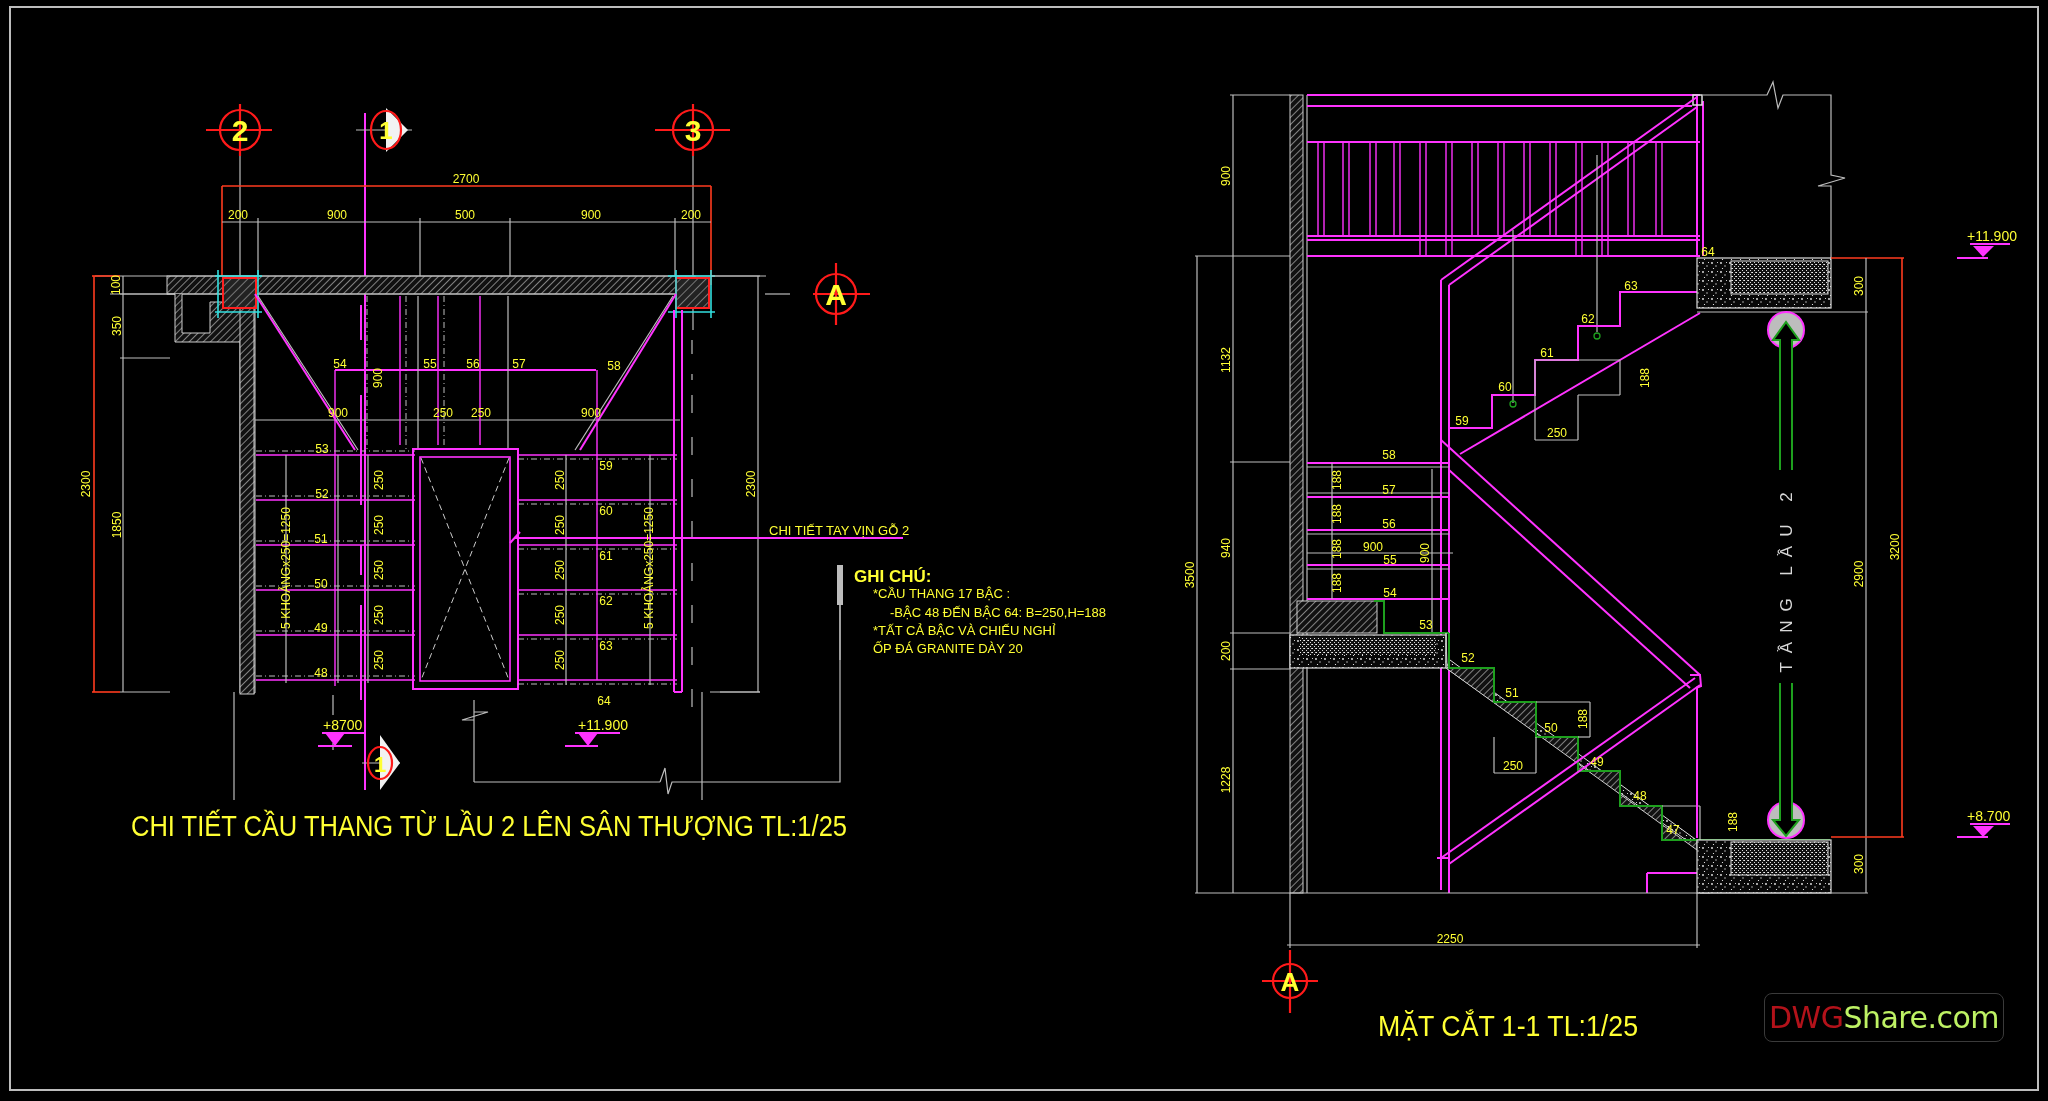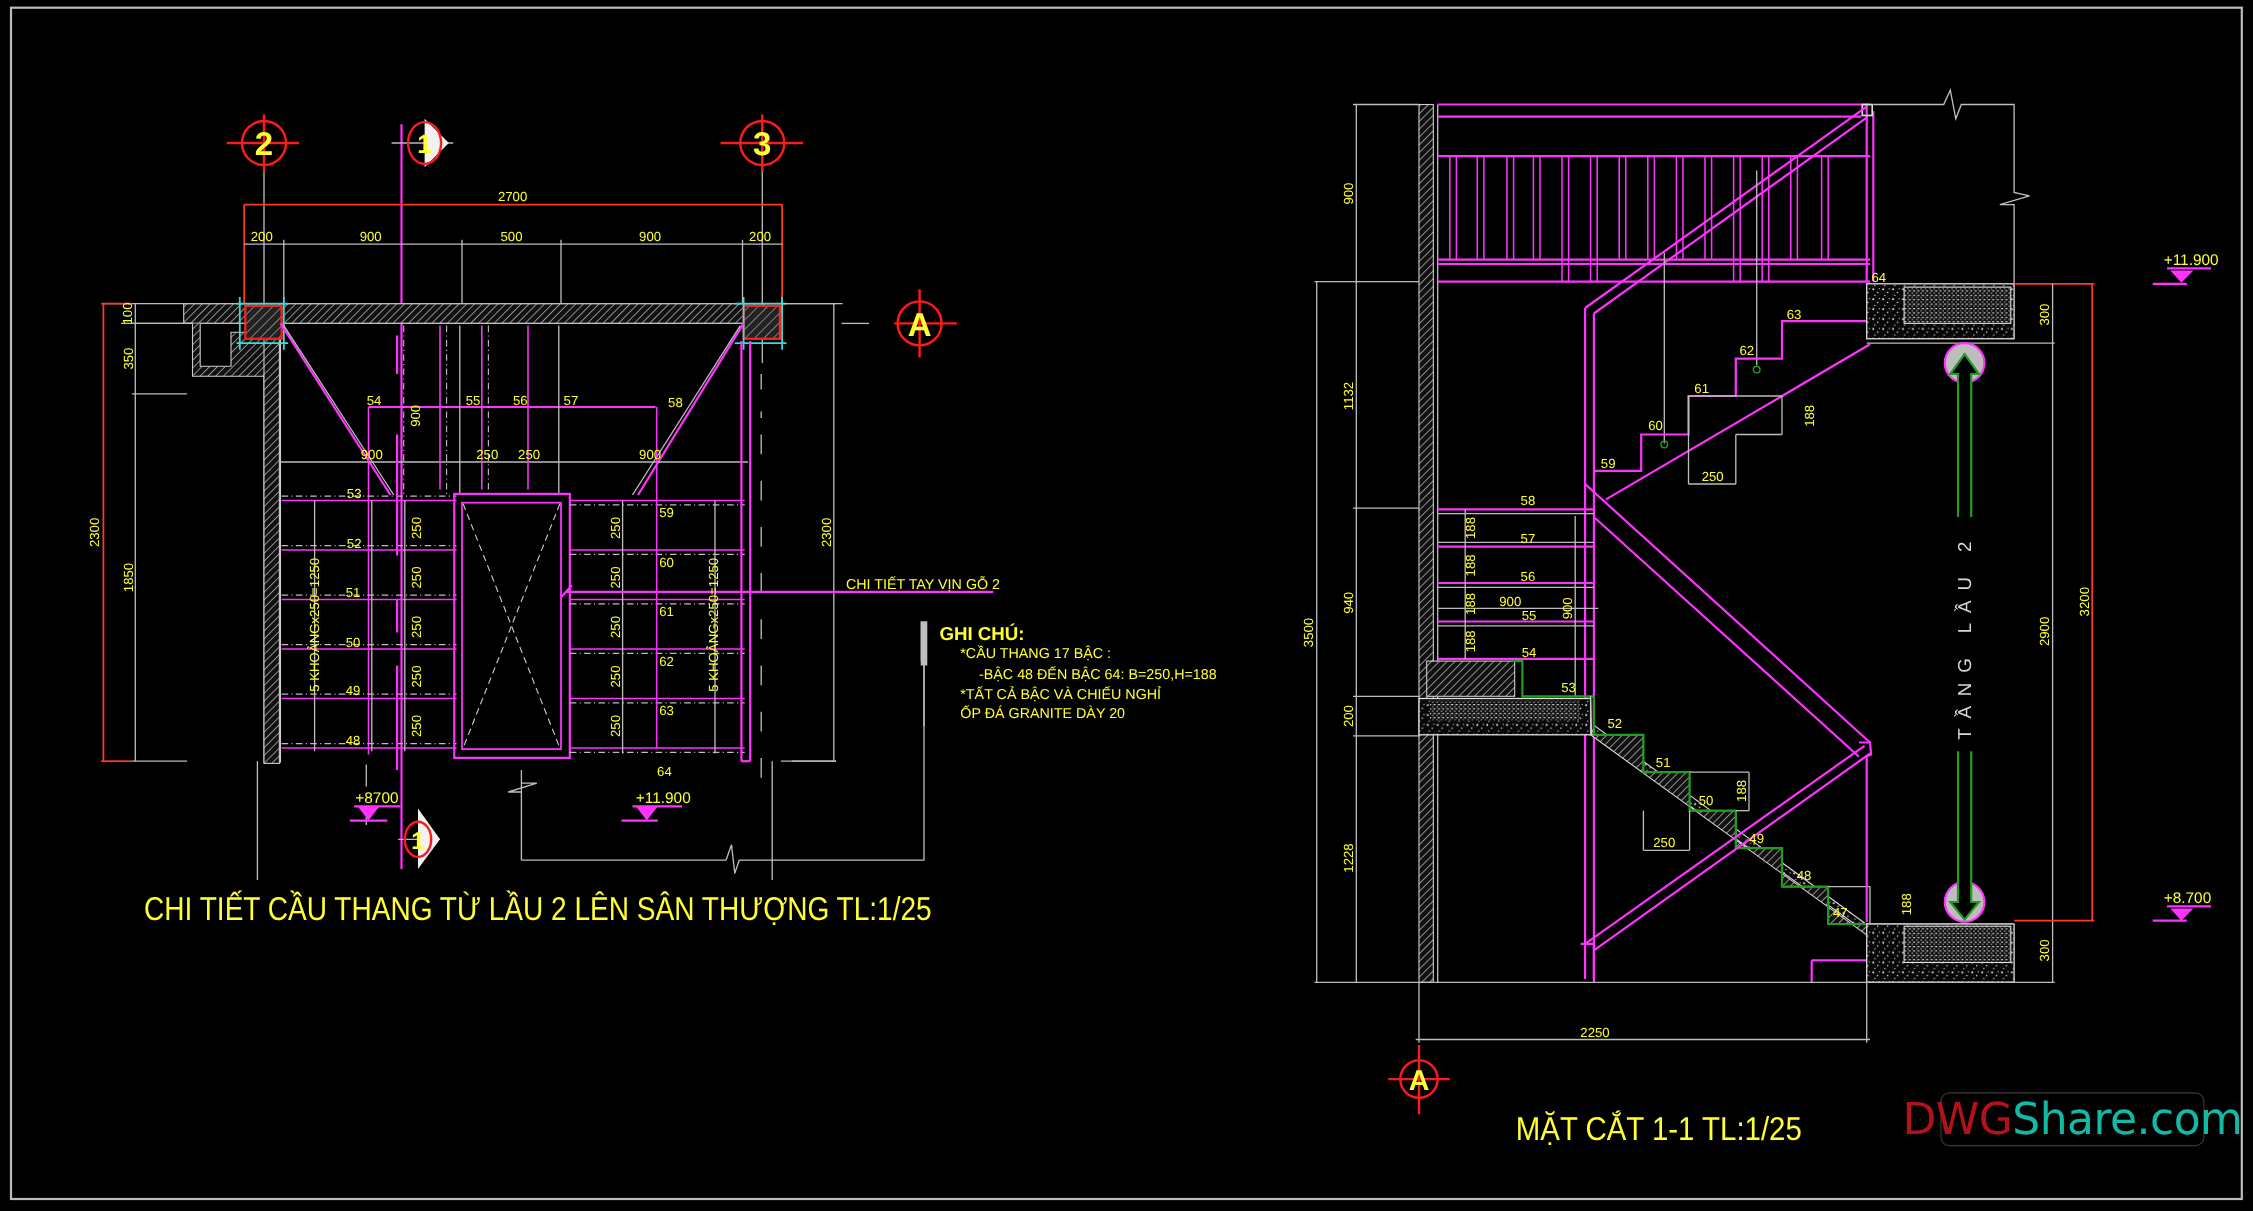--- a/index.html
+++ b/index.html
@@ -14,23 +14,23 @@
   .note { font-size: 13px; }
   .lev { font-size: 14px; }
   .mg { stroke: #ff33ff; fill: none; stroke-width: 2; }
   .mg1 { stroke: #ff33ff; fill: none; stroke-width: 1.4; }
   .wh { stroke: #bdbdbd; fill: none; stroke-width: 1.2; }
   .whd { stroke: #bdbdbd; fill: none; stroke-width: 1; stroke-dasharray: 6 3 1 3; }
   .rd { stroke: #ff3b1f; fill: none; stroke-width: 1.6; }
   .cy { stroke: #33e0e0; fill: none; stroke-width: 1.6; }
   .gr { stroke: #1ea01e; fill: none; stroke-width: 2; }
   .axc { stroke: #ff1a1a; fill: none; stroke-width: 2.2; }
-  .wm-box { position: absolute; left: 1764px; top: 993px; width: 238px; height: 47px; border: 1px solid #3a3a3a; border-radius: 8px; display: flex; align-items: center; justify-content: center; font-family: "DejaVu Sans", sans-serif; font-size: 40px; letter-spacing: -0.5px; }
+  .wm-box { position: absolute; left: 1764px; top: 993px; width: 238px; height: 47px; border: 1px solid #3a3a3a; border-radius: 8px; display: flex; align-items: center; justify-content: center; font-family: "DejaVu Sans", sans-serif; font-size: 30px; letter-spacing: -0.5px; }
   .wm-a { color: #b3121a; }
-  .wm-b { color: #14b8a6; }
+  .wm-b { color: #bef264; }
 </style>
 </head>
 <body>
 
 <svg width="2048" height="1101" viewBox="0 0 2048 1101" xmlns="http://www.w3.org/2000/svg">
   <defs>
     <pattern id="hatch" width="5" height="5" patternUnits="userSpaceOnUse" patternTransform="rotate(45)">
       <rect width="5" height="5" fill="#111"></rect>
       <line x1="0" y1="0" x2="0" y2="5" stroke="#cfcfcf" stroke-width="1.2"></line>
     </pattern>

